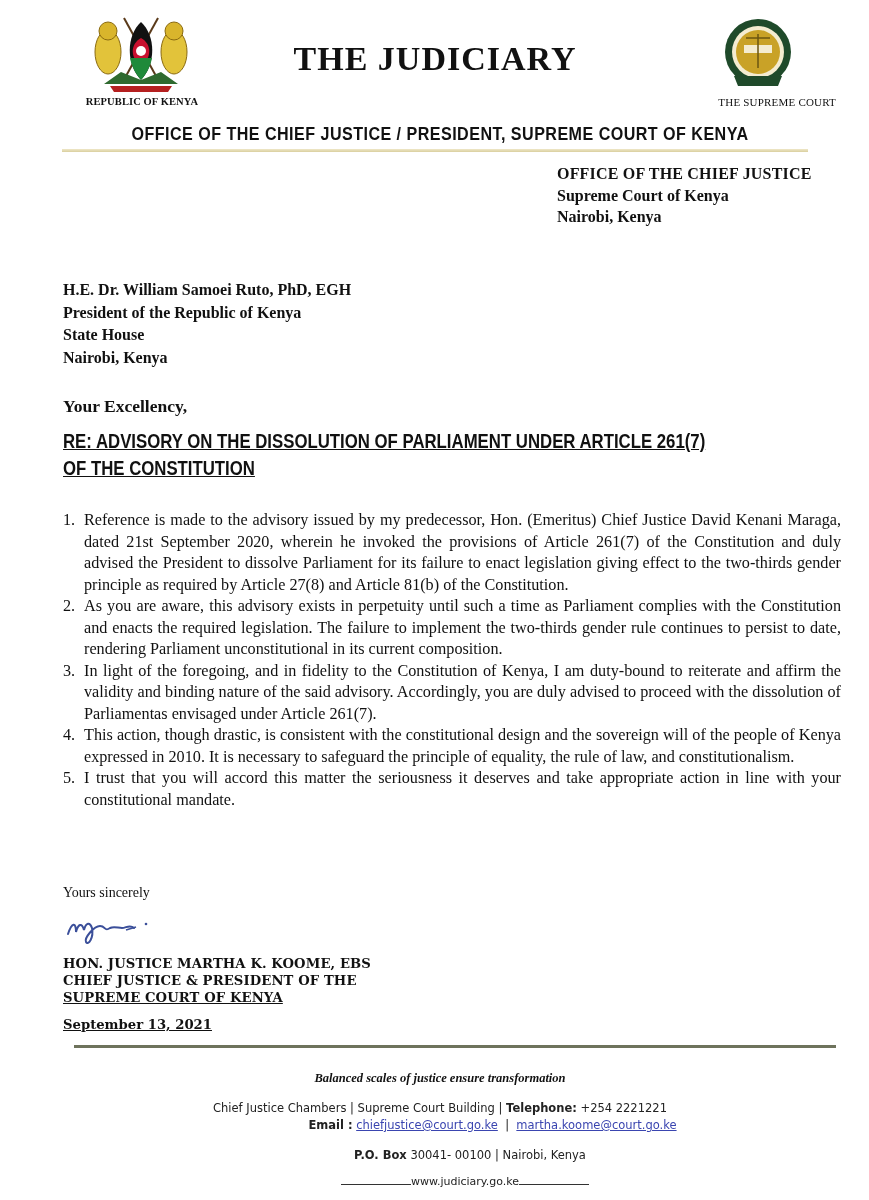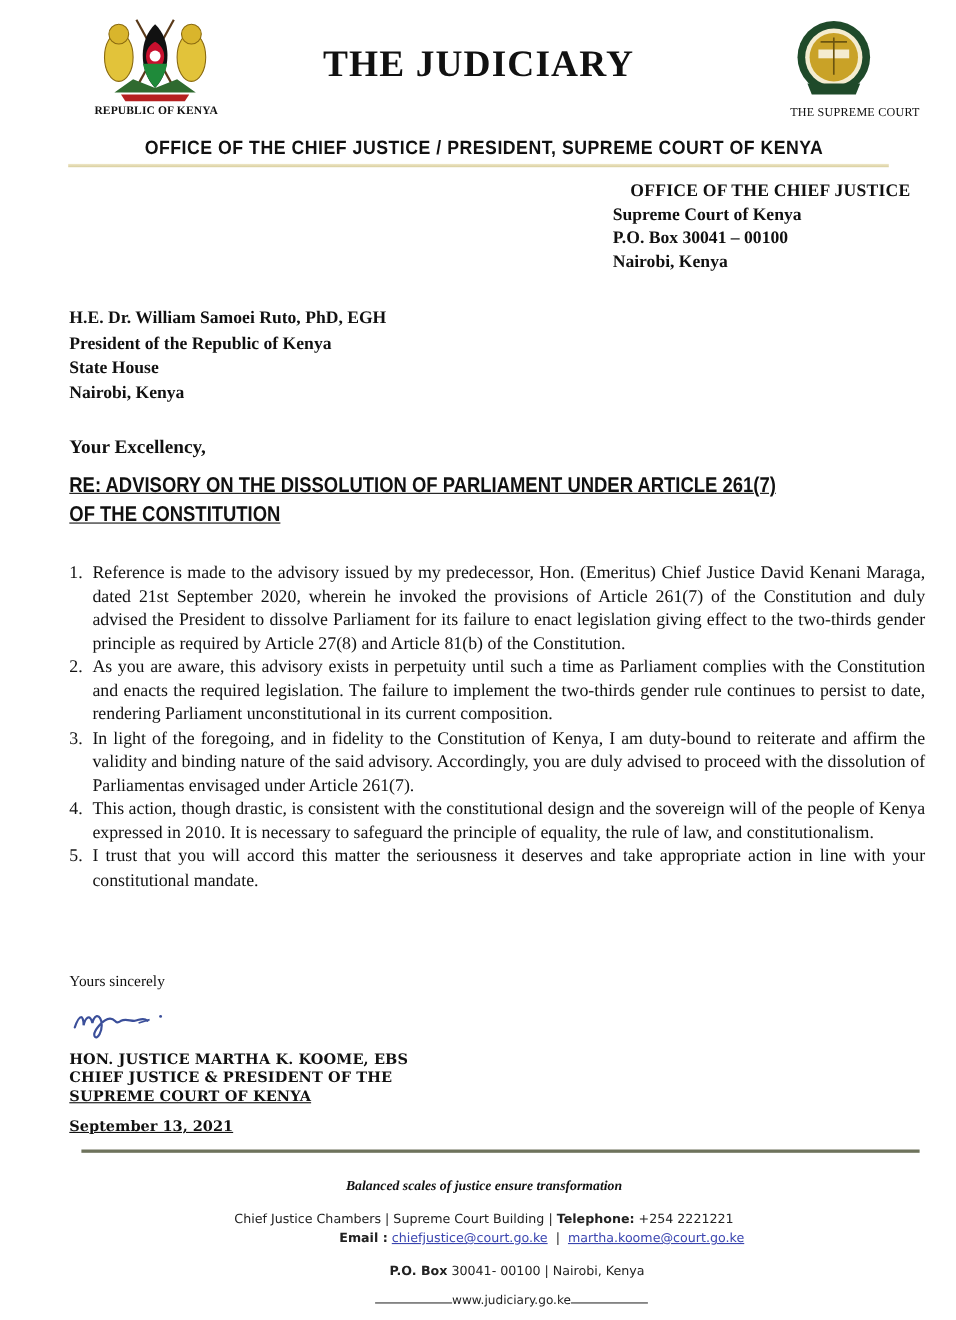--- a/index.html
+++ b/index.html
@@ -10,21 +10,21 @@
   .logo-left { left: 86px; top: 14px; width: 110px; height: 82px; }
   .logo-left-cap { left: 80px; top: 96px; width: 124px; text-align: center; font-size: 10.5px; font-weight: bold; letter-spacing: 0.1px; }
   .title { left: 250px; top: 40px; width: 370px; text-align: center; font-size: 34px; font-weight: bold; letter-spacing: 1px; font-family: "Liberation Serif", serif; }
   .logo-right { left: 712px; top: 16px; width: 92px; height: 76px; }
   .logo-right-cap { left: 676px; top: 96px; width: 160px; text-align: right; font-size: 11px; font-family: "Liberation Serif", serif; letter-spacing: 0.2px; }
   .office-banner { left: 60px; top: 124px; width: 760px; text-align: center; font-size: 17.5px; font-weight: bold; letter-spacing: 0.5px; font-family: "Liberation Sans", sans-serif; font-stretch: condensed; transform: scaleX(0.92); transform-origin: center; }
   .rule-top { left: 62px; top: 149px; width: 746px; height: 3px; background: linear-gradient(#efe7c8, #d9cf9e); }
 
   
   .sender { left: 557px; top: 163px; font-size: 16px; line-height: 21.5px; }
-  .sender .l0 { font-weight: bold; letter-spacing: 0.2px; margin-left: 16px; }
+  .sender .l0 { font-weight: bold; letter-spacing: 0.2px; }
   .sender div { font-weight: bold; }
 
   
   .recipient { left: 63px; top: 279px; font-size: 16px; line-height: 22.5px; font-weight: bold; }
 
   .salutation { left: 63px; top: 396px; font-size: 17.5px; font-weight: bold; }
 
   .subject { left: 63px; top: 428px; width: 760px; font-size: 19.5px; font-weight: bold; line-height: 27px; font-family: "Liberation Sans", sans-serif; text-decoration: underline; transform: scaleX(0.86); transform-origin: left top; width: 880px; }
 
   
@@ -89,21 +89,20 @@
   </svg>
 </div>
 <div class="abs logo-right-cap">THE SUPREME COURT</div>
 
 <div class="abs office-banner">OFFICE OF THE CHIEF JUSTICE / PRESIDENT, SUPREME COURT OF KENYA</div>
 <div class="abs rule-top"></div>
 
 <div class="abs sender">
   <div class="l0">OFFICE OF THE CHIEF JUSTICE</div>
   <div>Supreme Court of Kenya</div>
-  <div>P.O. Box 30041 – 00100</div>
   <div>Nairobi, Kenya</div>
 </div>
 
 <div class="abs recipient">
   <div>H.E. Dr. William Samoei Ruto, PhD, EGH</div>
   <div>President of the Republic of Kenya</div>
   <div>State House</div>
   <div>Nairobi, Kenya</div>
 </div>
 

